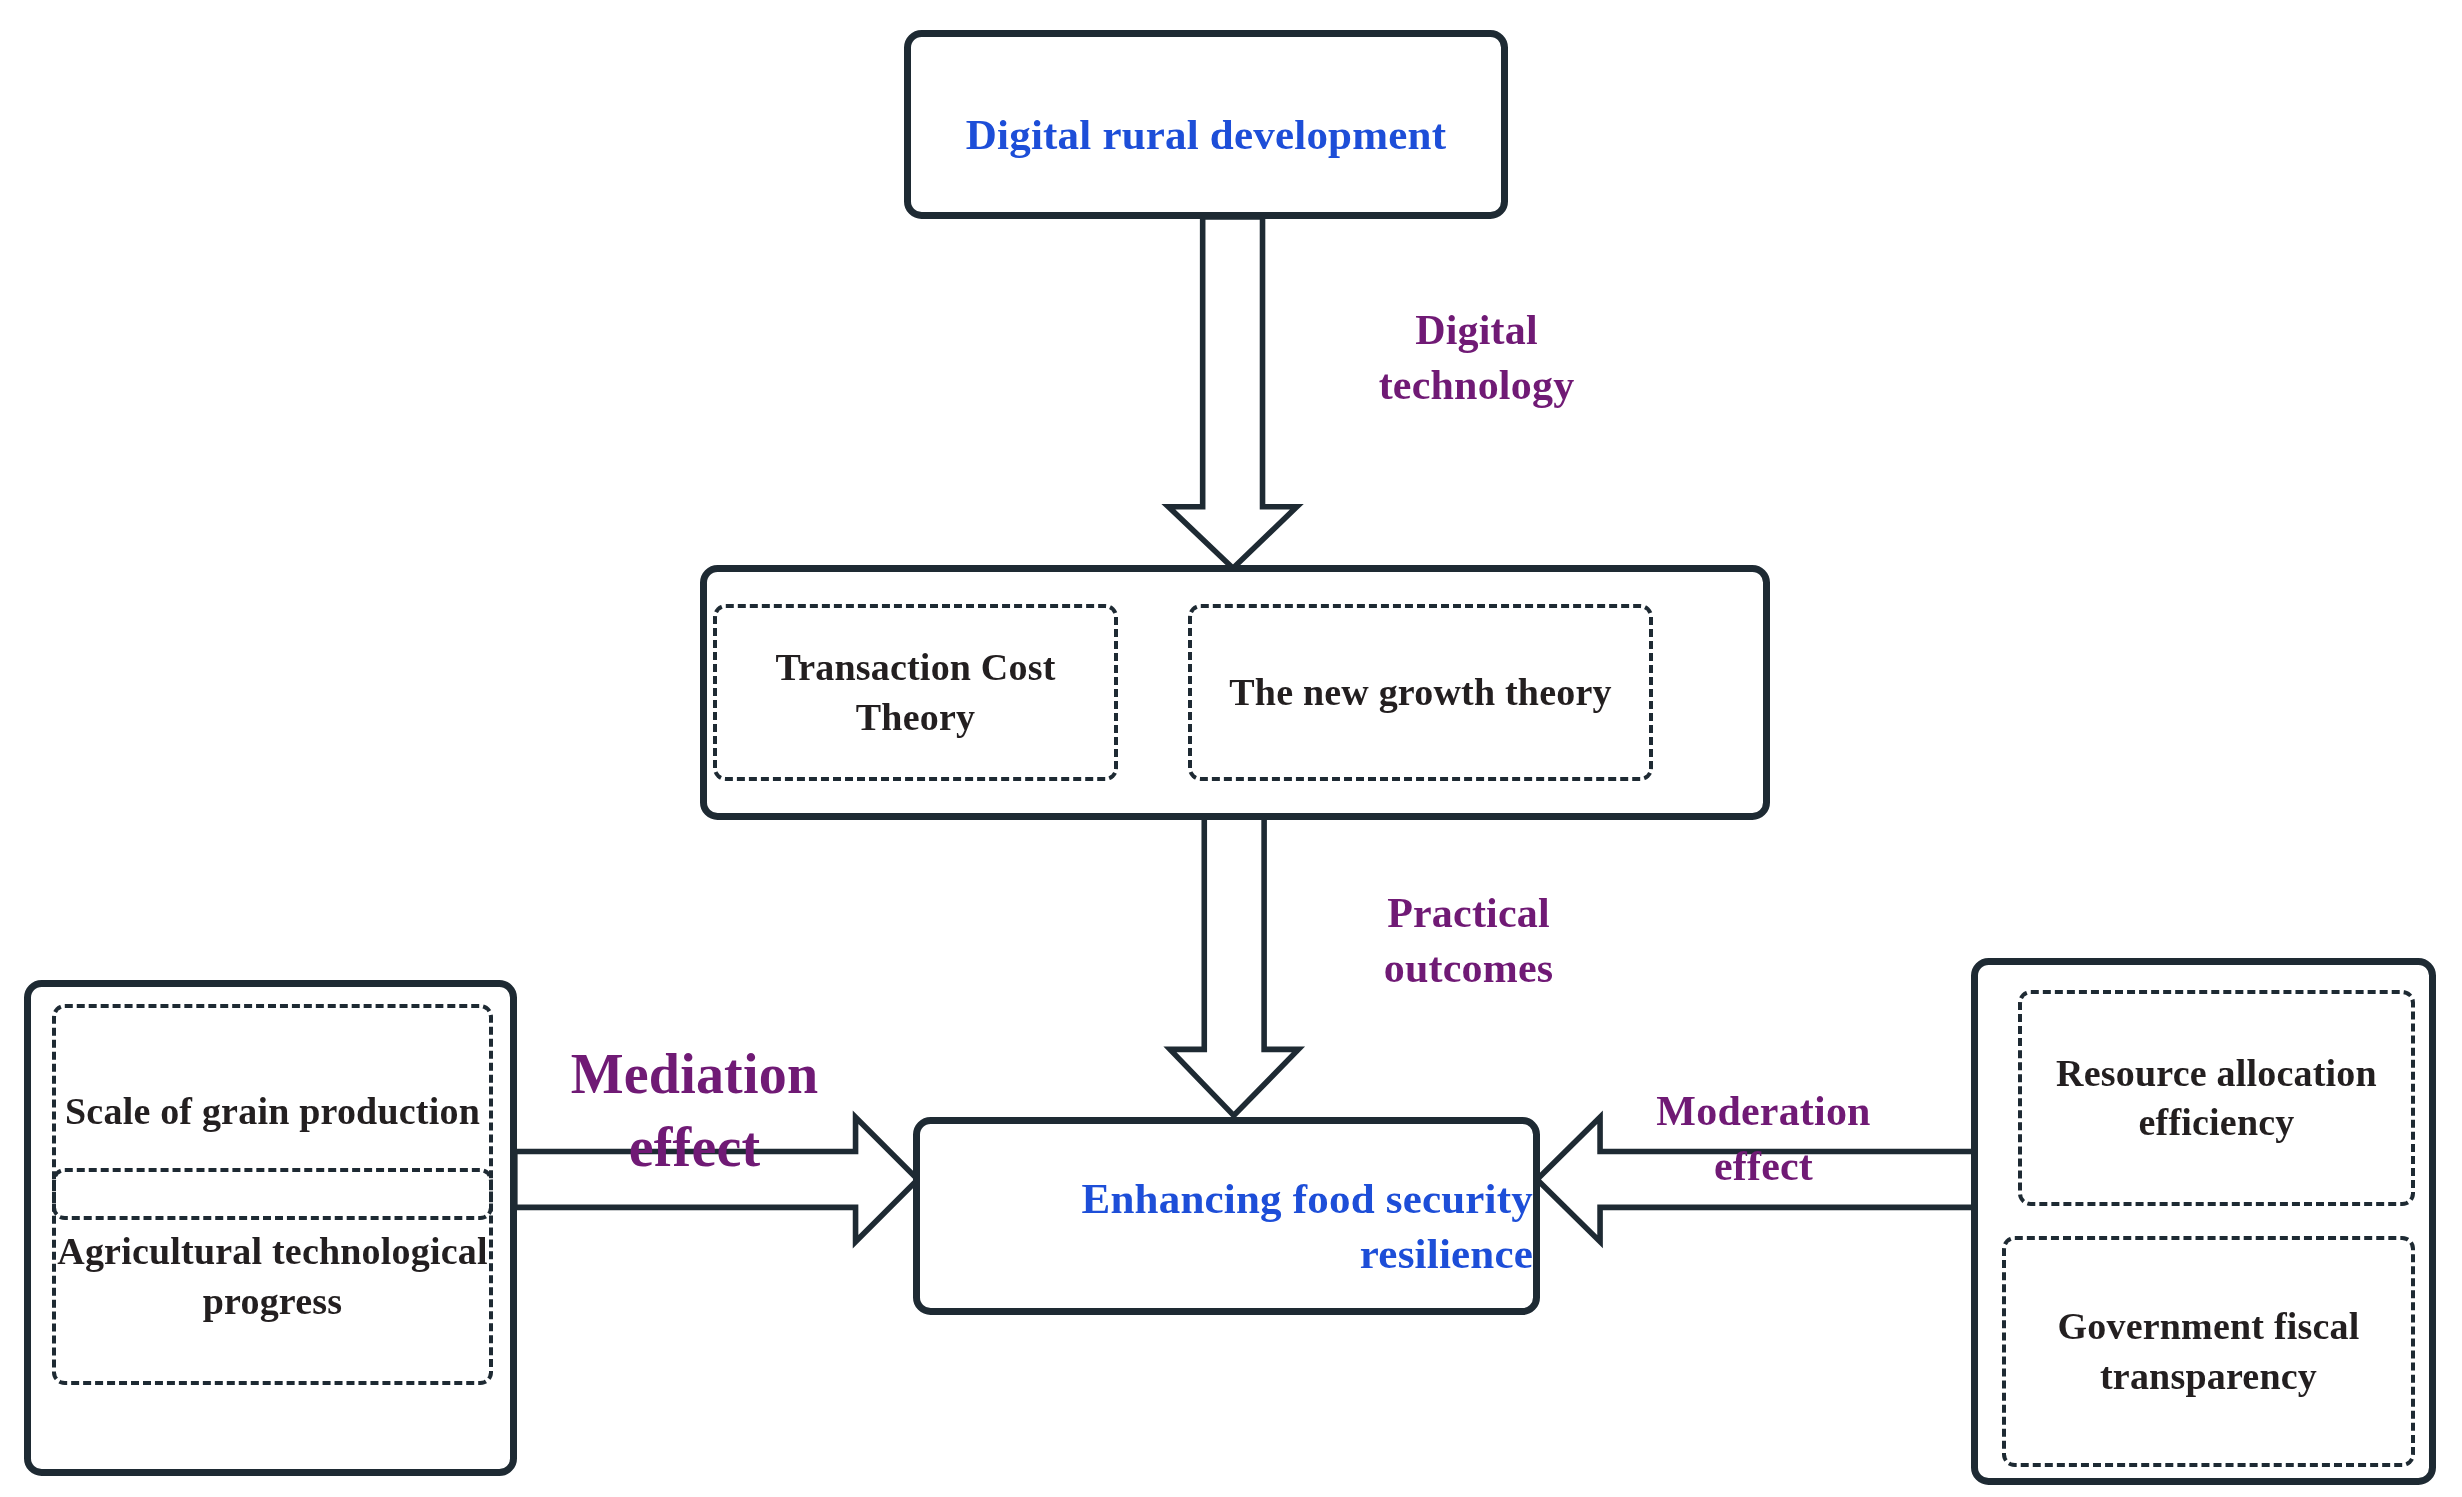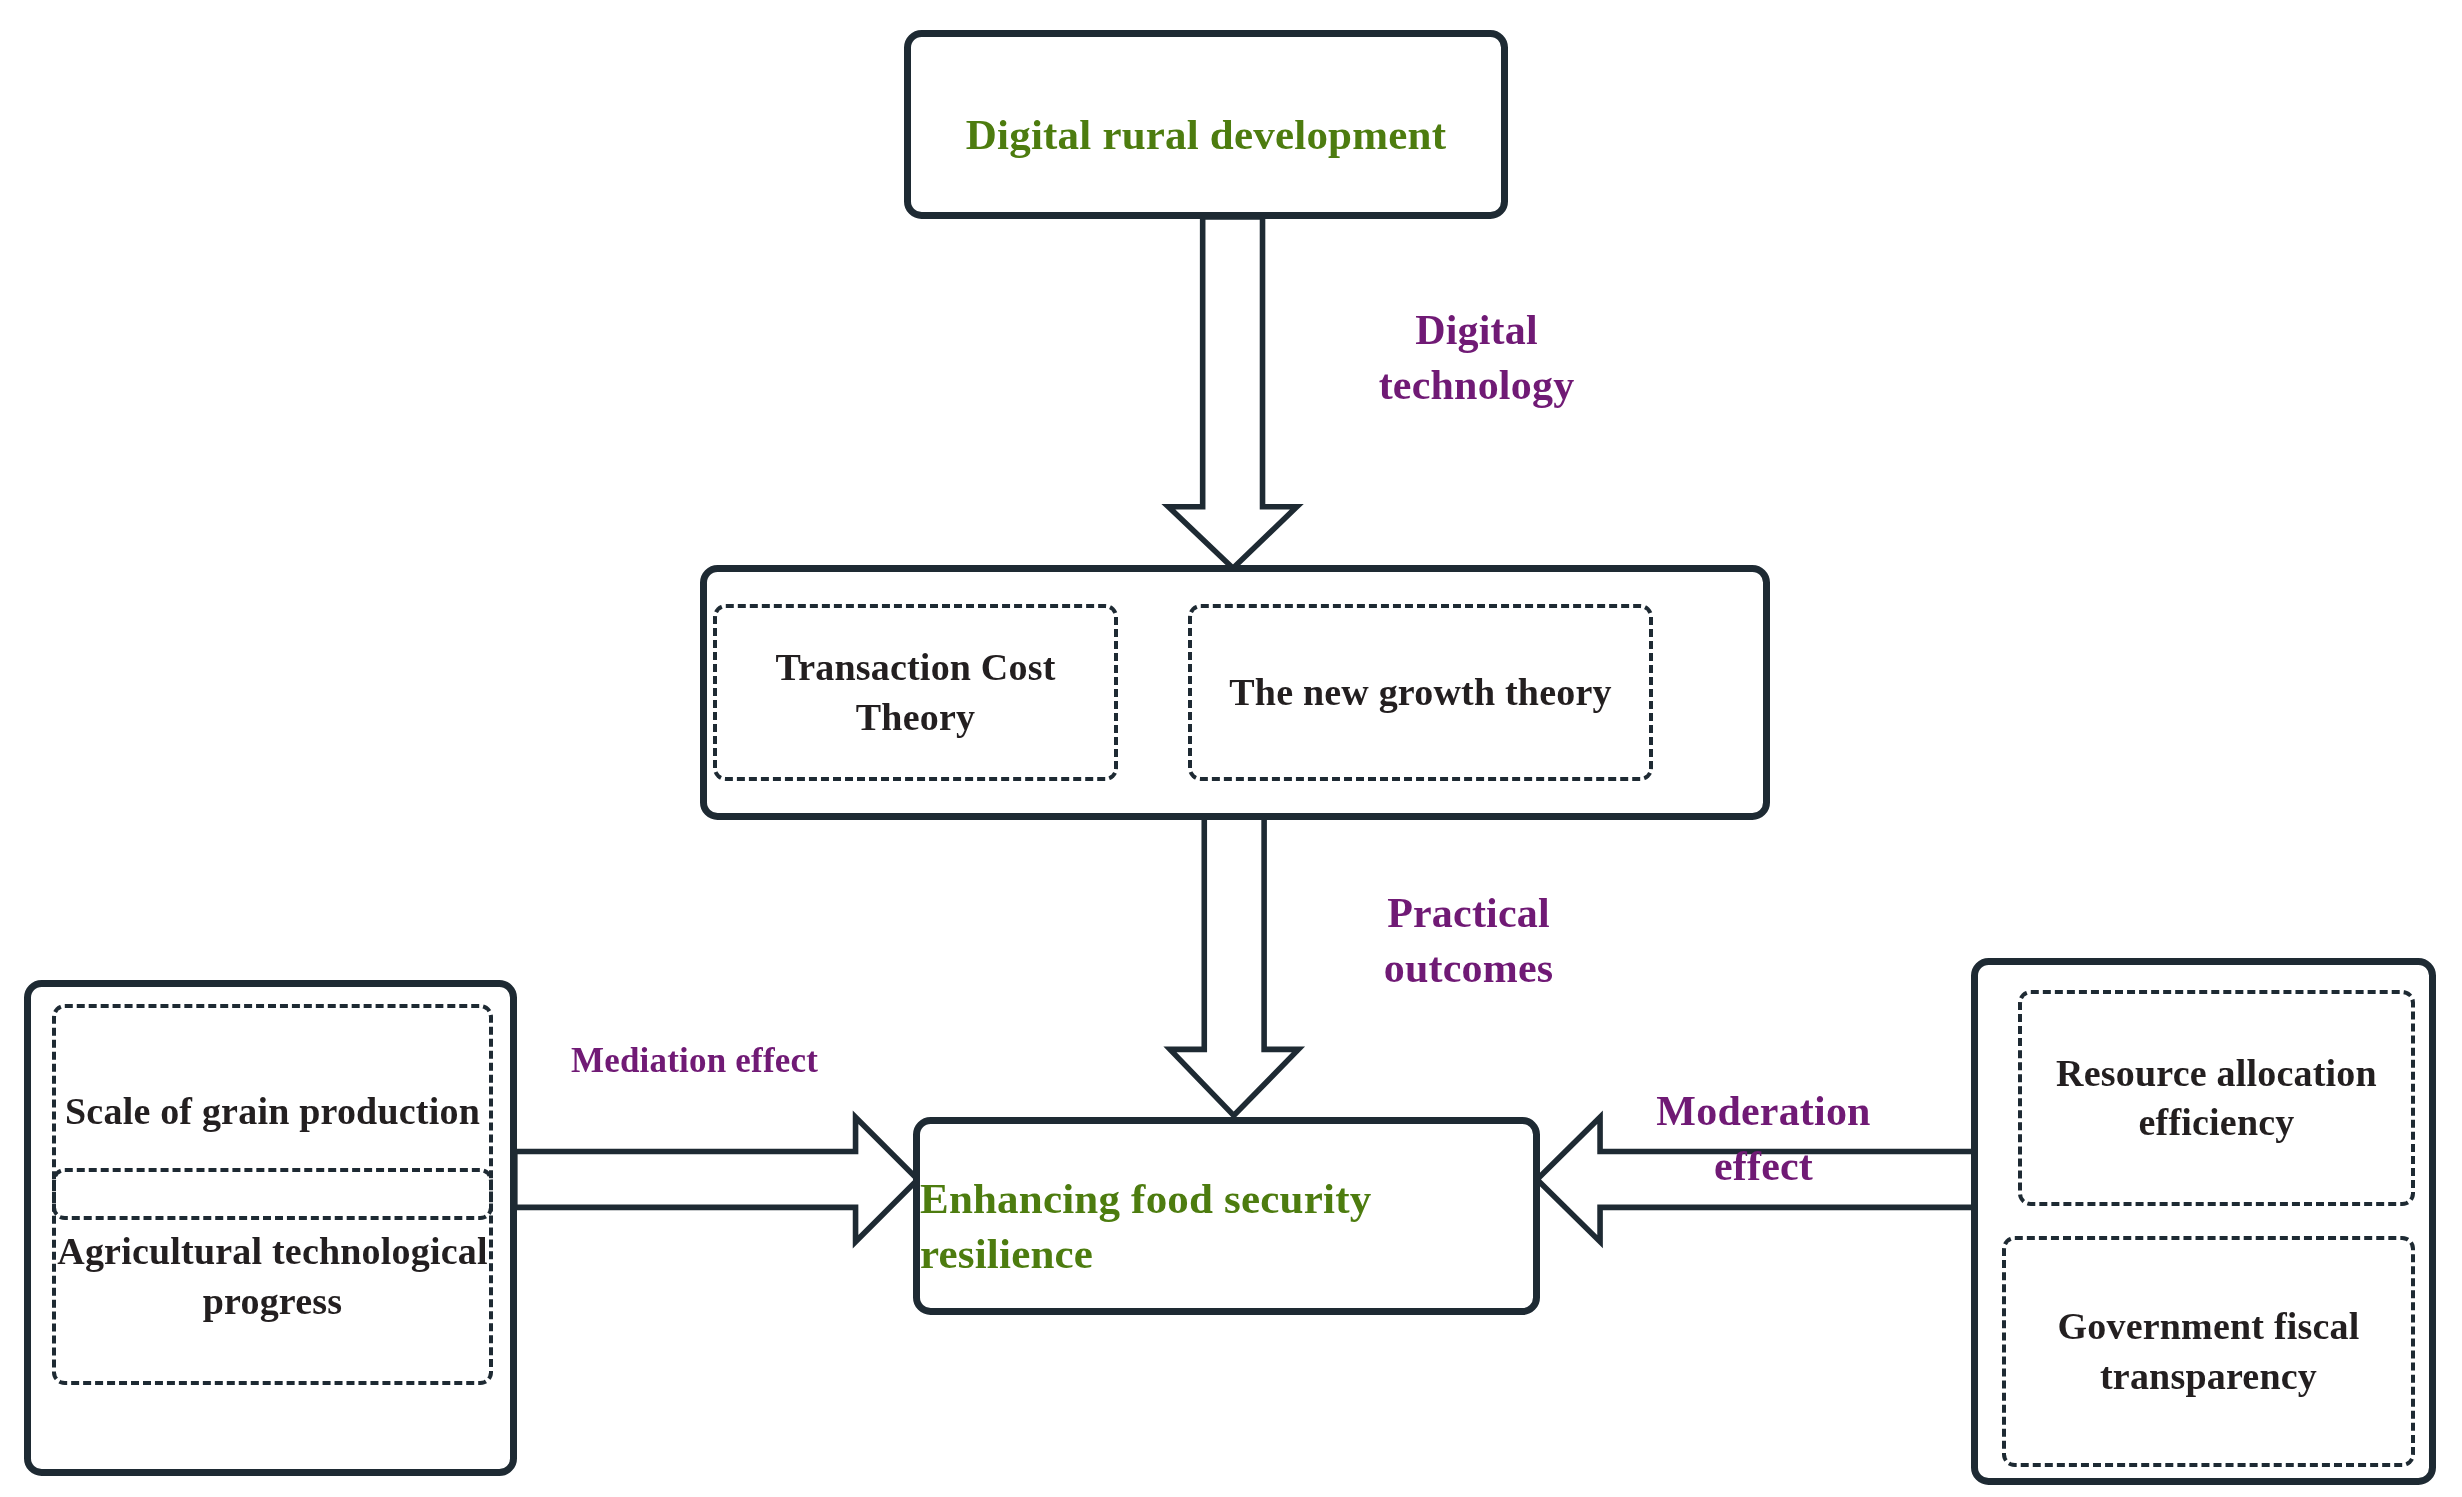--- a/index.html
+++ b/index.html
@@ -24,22 +24,22 @@
     border-radius: 17.6px;
     background: #ffffff;
     display: flex;
     flex-direction: column;
     align-items: center;
     justify-content: center;
     z-index: 5;
   }
   .node .node-text {
     font-weight: bold;
-    color: #4d7c0f;
-    text-align: left;
+    color: #1d4ed8;
+    text-align: right;
     line-height: 1.28;
     letter-spacing: 0.2px;
     margin-top: 20px;
   }
 
   
   .dashbox {
     position: absolute;
     box-sizing: border-box;
     border: 4.8px dashed #1e2a33;
@@ -105,21 +105,21 @@
   #dash-agritech   .dash-text { font-size: 38px; }
 
   #node-moderators { left: 1971px; top: 958px; width: 465px;  height: 527px; }
   #dash-resource   { left: 2018px; top: 990px; width: 397px;  height: 216px; }
   #dash-fiscal     { left: 2002px; top: 1236px; width: 413px;  height: 231px; justify-content: flex-end; }
   #dash-resource .dash-text,
   #dash-fiscal   .dash-text { font-size: 38px; }
 
   #label-digital-technology  { left: 1317px; top: 303px;  width: 319px; font-size: 42px; }
   #label-practical-outcomes  { left: 1309px; top: 886px; width: 319px; font-size: 42px; }
-  #label-mediation-effect    { left: 547px;  top: 1038px; width: 295px; font-size: 35px; }
+  #label-mediation-effect    { left: 547px;  top: 1038px; width: 295px; font-size: 56px; }
   #label-moderation-effect   { left: 1604px; top: 1038px; width: 319px; font-size: 42px; margin-top: 46px; }
 </style>
 </head>
 <body>
 
 <div id="canvas">
 
   <svg id="arrows" viewBox="0 0 3085 1876" xmlns="http://www.w3.org/2000/svg">
 
     <polygon points="1507,272 1582,272 1582,635 1625,635 1545,712 1464,635 1507,635"></polygon>

